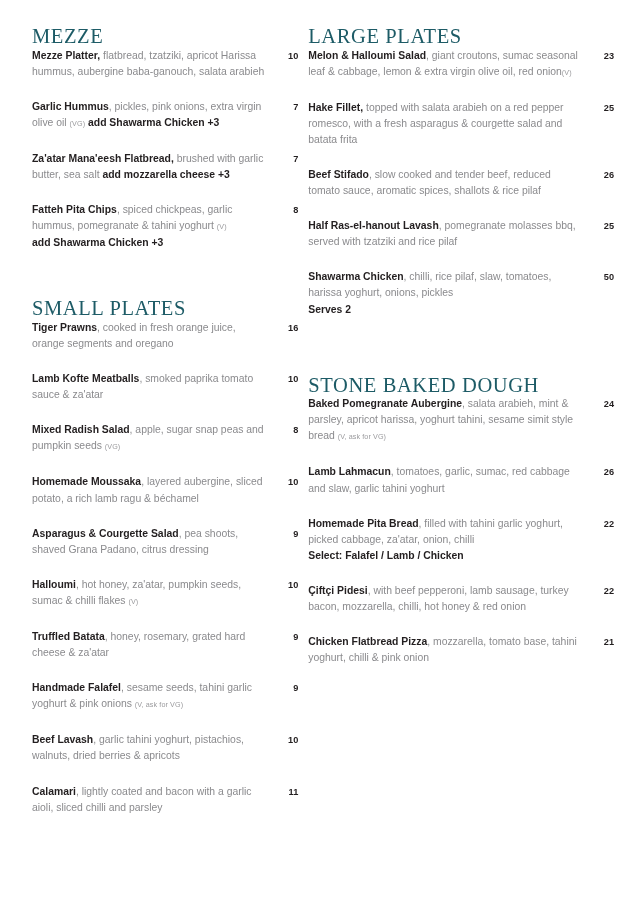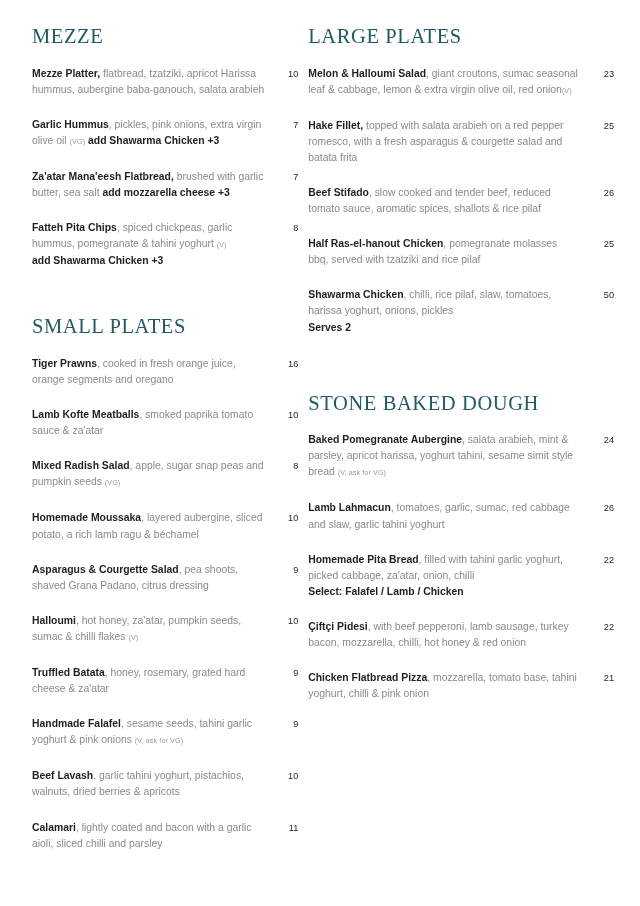--- a/index.html
+++ b/index.html
@@ -34,21 +34,21 @@
   .section-title {
     font-family: "Liberation Serif", serif;
     color: #1d5b66;
     font-size: 20.5px;
     letter-spacing: 0.6px;
     font-weight: 400;
     margin: 0;
     padding: 0;
     line-height: 1.05;
   }
-  .section-items { margin-top: 18px; }
+  .section-items { }
 
   .menu-item {
     display: flex;
     flex-direction: row;
     align-items: flex-start;
     margin-bottom: 19px;
   }
   .item-text {
     flex: 1 1 auto;
     font-size: 10.4px;
@@ -69,21 +69,21 @@
   }
   .item-note {
     color: #231f20;
     font-weight: bold;
   }
   .item-price {
     flex: 0 0 auto;
     width: 26px;
     text-align: right;
     font-size: 9.2px;
-    font-weight: normal;
+    font-weight: bold;
     color: #231f20;
     line-height: 16.1px;
     padding-top: 0px;
   }
 
   
   .col-gap-small { height: 28px; }
   .col-gap-large { height: 38px; }
 </style>
 </head>
@@ -169,21 +169,21 @@
           </div>
           <div class="menu-item">
             <div class="item-text"><span class="item-name">Hake Fillet,</span><span class="item-desc"> topped with salata arabieh on a red pepper romesco, with a fresh asparagus &amp; courgette salad and batata frita</span></div>
             <div class="item-price">25</div>
           </div>
           <div class="menu-item">
             <div class="item-text"><span class="item-name">Beef Stifado</span><span class="item-desc">, slow cooked and tender beef, reduced tomato sauce, aromatic spices, shallots &amp; rice pilaf</span></div>
             <div class="item-price">26</div>
           </div>
           <div class="menu-item">
-            <div class="item-text"><span class="item-name">Half Ras-el-hanout Chicken</span><span class="item-desc">, pomegranate molasses bbq, served with tzatziki and rice pilaf</span></div>
+            <div class="item-text"><span class="item-name">Half Ras-el-hanout Lavash</span><span class="item-desc">, pomegranate molasses bbq, served with tzatziki and rice pilaf</span></div>
             <div class="item-price">25</div>
           </div>
           <div class="menu-item">
             <div class="item-text"><span class="item-name">Shawarma Chicken</span><span class="item-desc">, chilli, rice pilaf, slaw, tomatoes, harissa yoghurt, onions, pickles</span><br><span class="item-note">Serves 2</span></div>
             <div class="item-price">50</div>
           </div>
         </div>
       </div>
       <div class="col-gap-large"></div>
       <div class="section">

